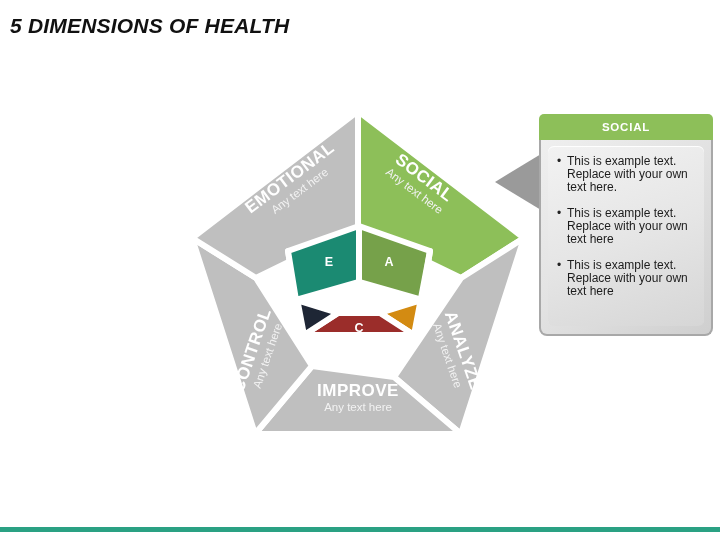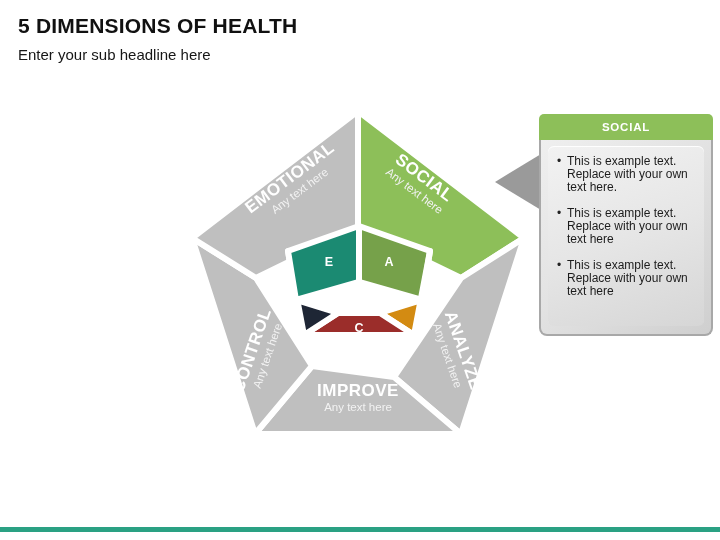--- a/index.html
+++ b/index.html
@@ -11,23 +11,24 @@
     height: 540px;
     background: #ffffff;
     font-family: "Liberation Sans", sans-serif;
     position: relative;
     overflow: hidden;
   }
 
   
   #header {
     position: absolute;
-    left: 18px;
+    left: 10px;
     top: 14px;
     width: 560px;
+    font-style: italic;
   }
   #page-title {
     font-size: 21px;
     font-weight: bold;
     color: #111111;
     letter-spacing: 0.2px;
     line-height: 1.15;
     margin: 0;
     white-space: nowrap;
   }
@@ -158,21 +159,20 @@
     width: 720px;
     height: 5px;
     background: #2AA183;
   }
 </style>
 </head>
 <body>
 
 <div id="header">
   <h1 id="page-title">5 DIMENSIONS OF HEALTH</h1>
-  <p id="page-subtitle">Enter your sub headline here</p>
 </div>
 
 <div id="diagram-wrap">
   <svg id="pentagon-svg" viewBox="0 0 380 348" xmlns="http://www.w3.org/2000/svg">
 
     <g>
 
       <polygon points="190,11 356,138 293,178 190,128" fill="#8DBF59" stroke="#ffffff" stroke-width="6" stroke-linejoin="round"></polygon>
 
       <polygon points="356,138 293,334 226,277 293,178" fill="#BFBFBF" stroke="#ffffff" stroke-width="6" stroke-linejoin="round"></polygon>

